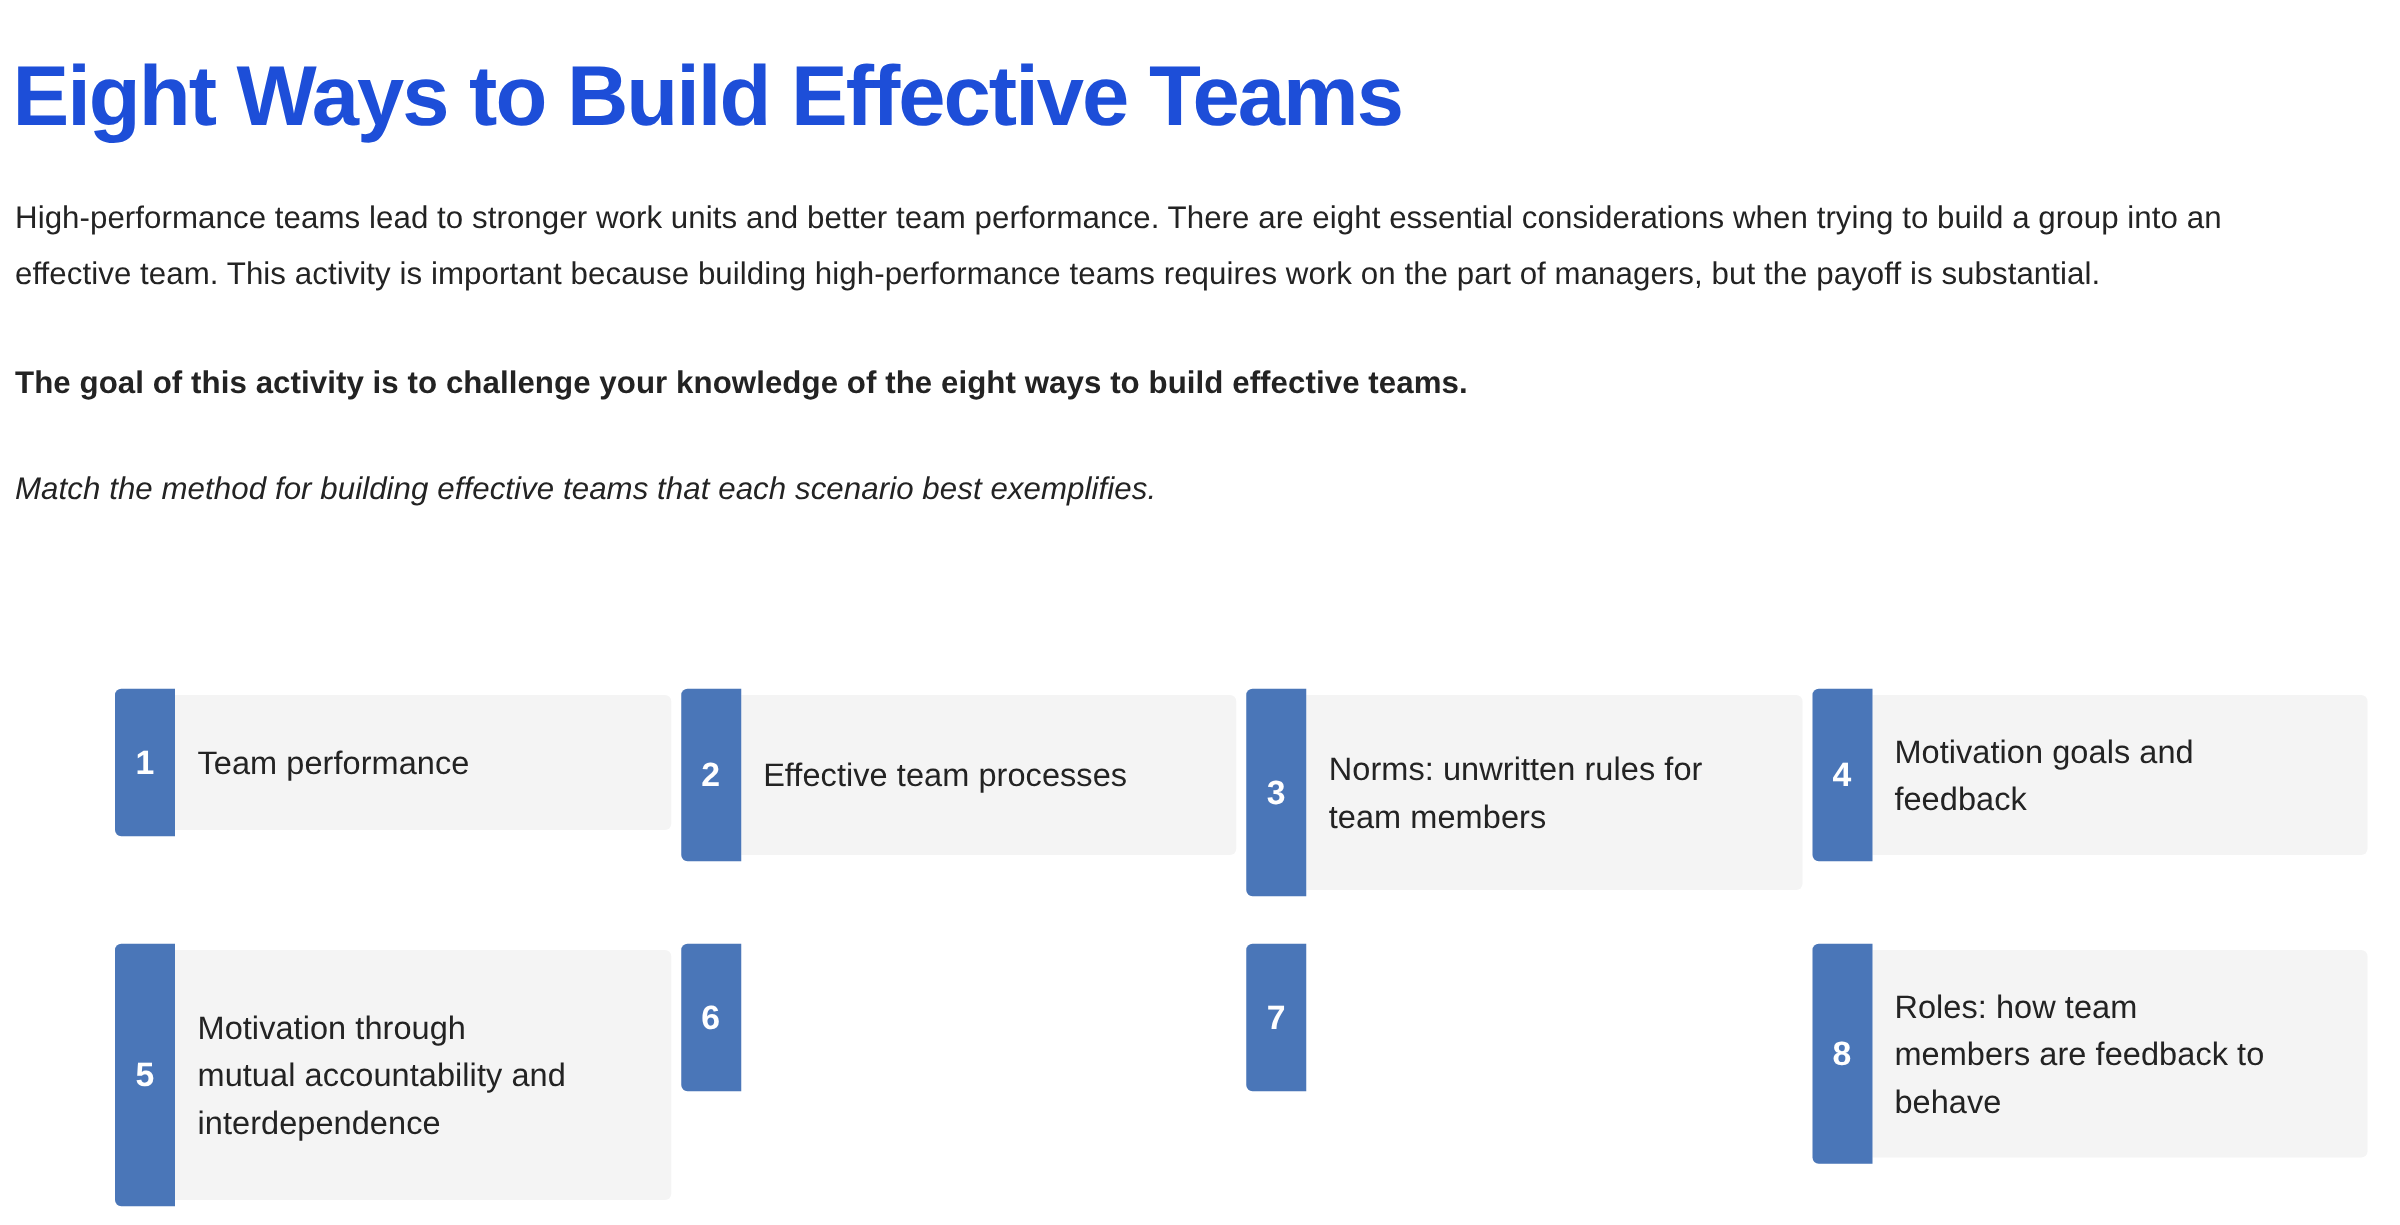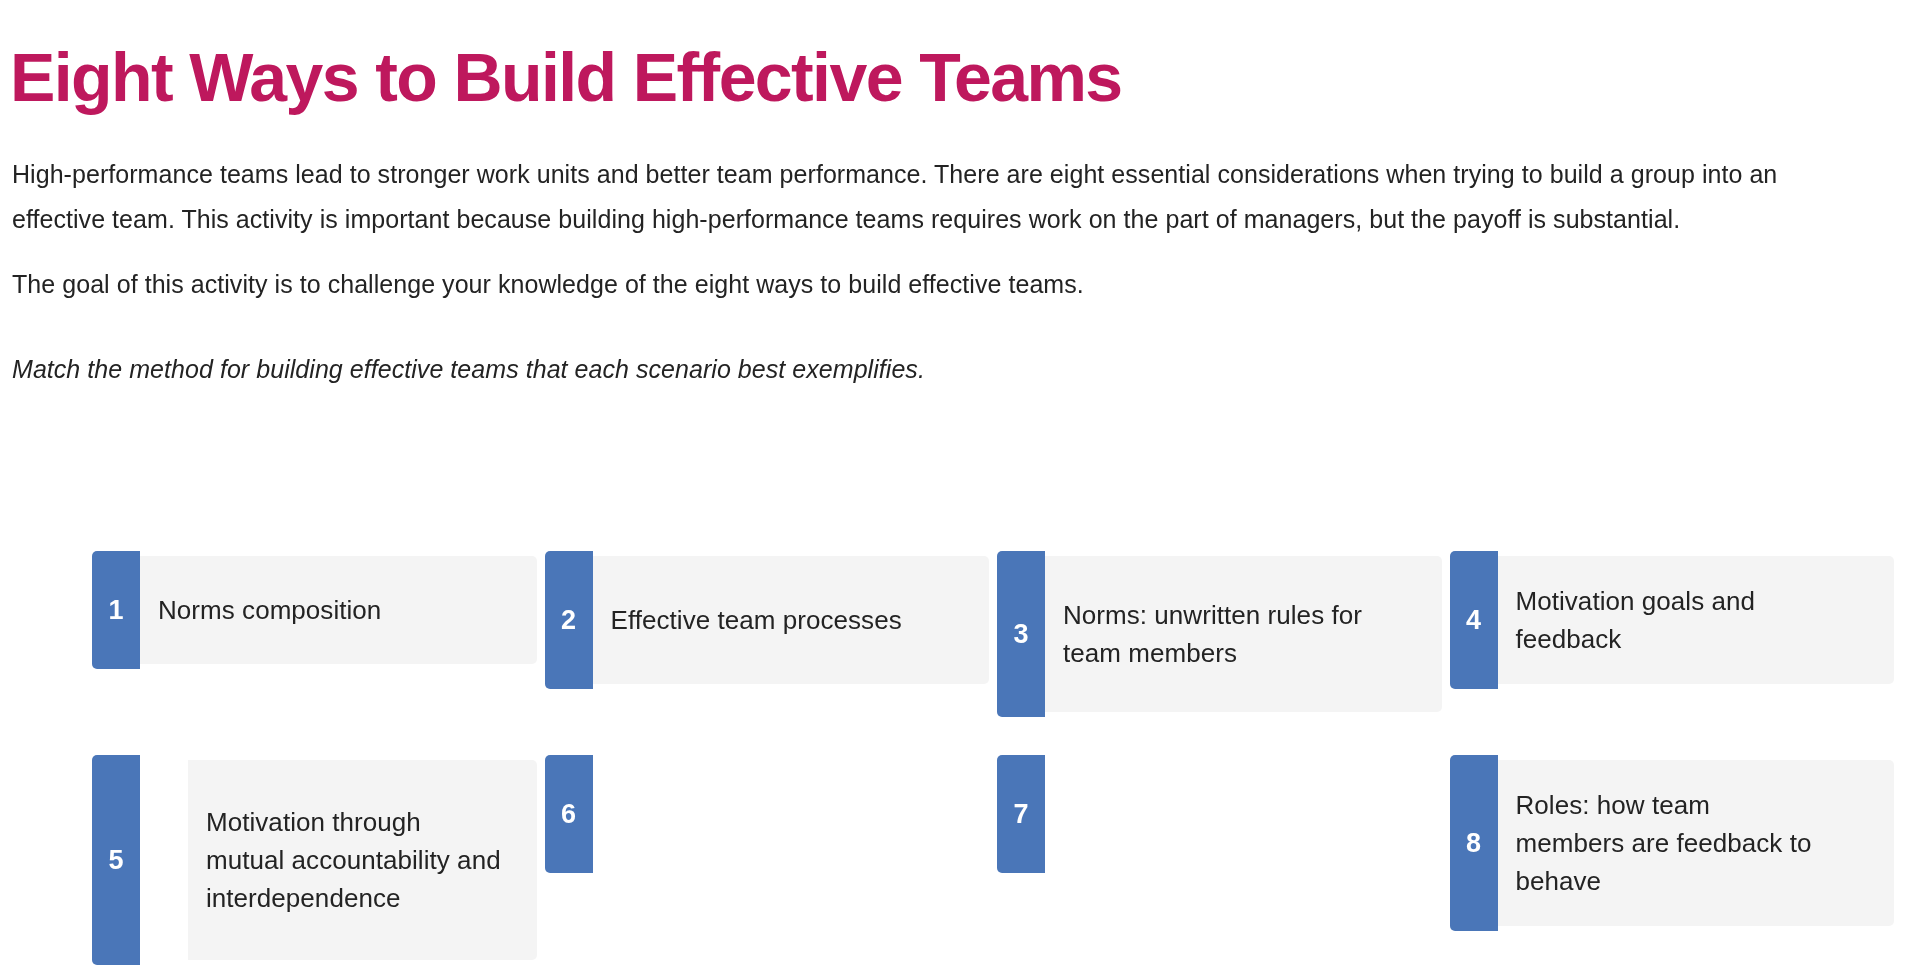--- a/index.html
+++ b/index.html
@@ -26,40 +26,40 @@
 
   
   .page-title {
     position: absolute;
     left: 10px;
     top: -8px;
     font-size: 68px;
     line-height: 1.15;
     font-weight: 700;
     letter-spacing: -1.6px;
-    color: #be185d;
+    color: #1d4ed8;
     white-space: nowrap;
   }
 
   
   .intro {
     position: absolute;
     left: 12px;
     top: 152px;
     width: 1860px;
   }
   .para {
     font-size: 25px;
     line-height: 45px;
     color: #232323;
     margin: 0;
     letter-spacing: 0.05px;
   }
   .para-1 { width: 1855px; }
-  .para-2 { margin-top: 20px; }
+  .para-2 { margin-top: 42px; font-weight: bold; }
   .para-3 {
     margin-top: 40px;
     font-style: italic;
   }
 
   
   .card-grid {
     position: absolute;
     left: 92px;
     top: 556px;
@@ -119,21 +119,21 @@
     max-width: 300px;
   }
 
   
   .lines-1 .card-body { min-height: 96px; align-items: center; }
   .lines-1 .card-number { min-height: 96px; }
   .lines-2 .card-body { min-height: 128px; align-items: center; }
   .lines-2 .card-number { min-height: 128px; }
   .lines-3 .card-body { min-height: 156px; align-items: center; }
   .lines-3 .card-number { min-height: 156px; }
-  .lines-4 .card-body { min-height: 200px; align-items: center; margin-left: 48px; }
+  .lines-4 .card-body { min-height: 200px; align-items: center; }
   .lines-4 .card-number { min-height: 200px; }
 </style>
 </head>
 <body>
 
 <div class="page">
 
   <h1 class="page-title">Eight Ways to Build Effective Teams</h1>
 
   <div class="intro">
@@ -142,21 +142,21 @@
     <p class="para para-3">Match the method for building effective teams that each scenario best exemplifies.</p>
   </div>
 
   <div class="card-grid">
 
     <div class="card-row card-row-1">
 
       <div class="card lines-1">
         <div class="card-number">1</div>
         <div class="card-body">
-          <span class="card-label">Norms composition</span>
+          <span class="card-label">Team performance</span>
         </div>
       </div>
 
       <div class="card lines-2">
         <div class="card-number">2</div>
         <div class="card-body">
           <span class="card-label">Effective team processes</span>
         </div>
       </div>
 

